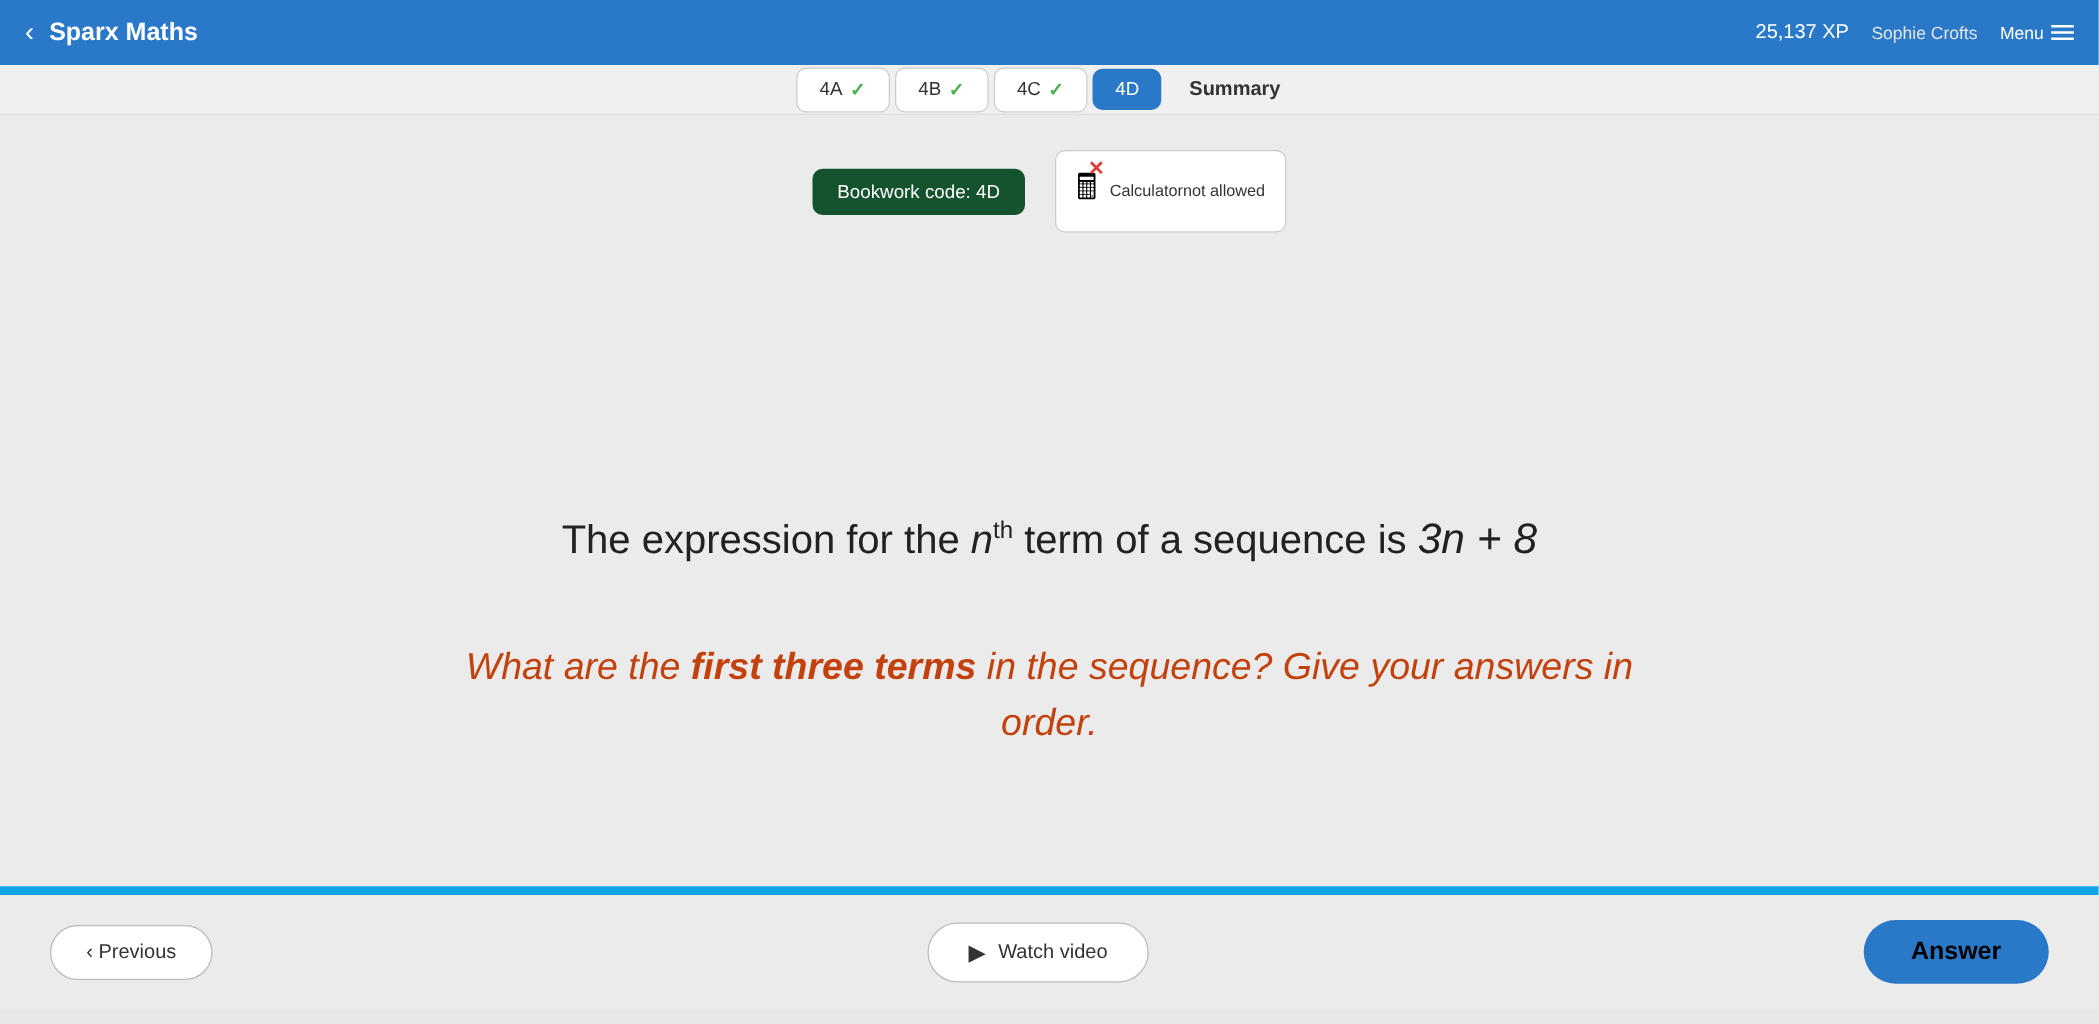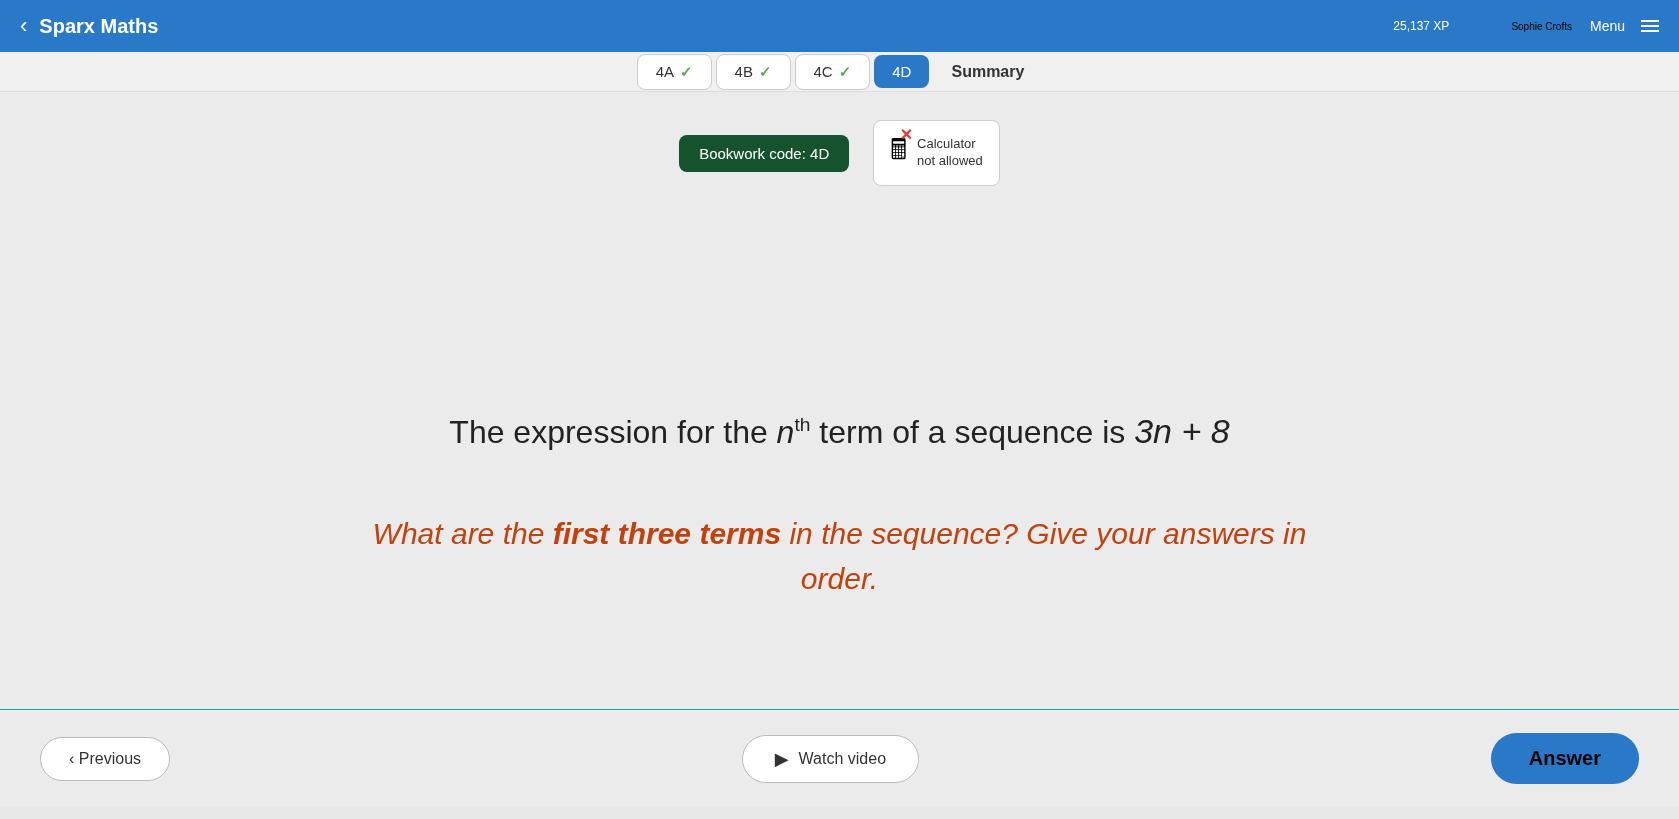--- a/index.html
+++ b/index.html
@@ -49,34 +49,33 @@
     .header-right {
       display: flex;
       align-items: center;
       gap: 18px;
       color: white;
       font-size: 14px;
     }
 
     .xp-text {
       color: white;
-      font-size: 12px;
+      font-size: 16px;
       margin-left: 37px;
     }
 
     .user-text {
-      color: #000000;
-      font-size: 10px;
-      margin-left: 44px;
+      color: #e5e5e5;
+      font-size: 14px;
     }
 
     .menu-btn {
       display: flex;
       align-items: center;
-      gap: 16px;
+      gap: 6px;
       color: white;
       font-size: 14px;
       cursor: pointer;
     }
 
     .menu-lines {
       display: flex;
       flex-direction: column;
       gap: 3px;
     }
@@ -173,21 +172,21 @@
       padding: 8px 16px;
     }
 
     .calc-icon-wrapper {
       position: relative;
       display: inline-block;
     }
 
     .calculator-text {
       display: flex;
-      flex-direction: column;
+      flex-direction: row;
       font-size: 13px;
       color: #333;
       line-height: 1.3;
     }
 
     
     .question-area {
       display: flex;
       flex-direction: column;
       align-items: center;
@@ -217,21 +216,21 @@
 
     sup {
       font-size: 0.6em;
     }
 
     
     .bottom-bar {
       width: 100%;
       height: 98px;
       background: #ebebeb;
-      border-top: 1px solid #0ea5e9;
+      border-top: 7px solid #0ea5e9;
       display: flex;
       align-items: center;
       justify-content: space-between;
       padding: 0 40px;
       position: absolute;
       bottom: 0;
     }
 
     .prev-btn {
       display: flex;

